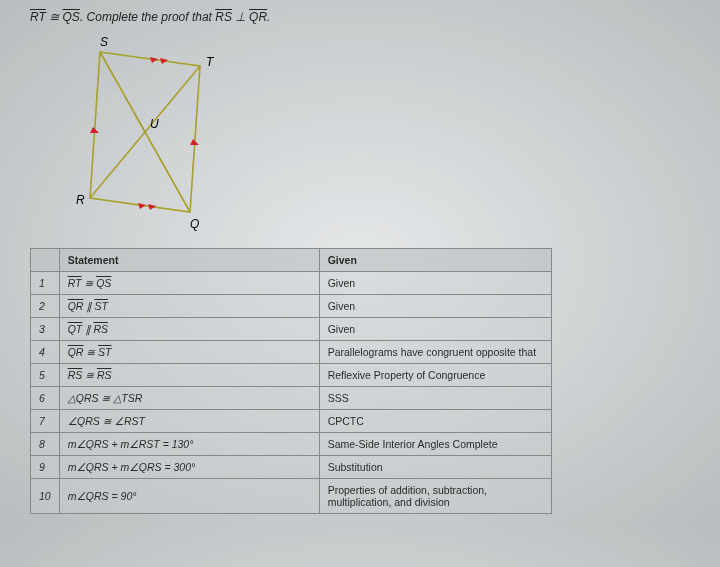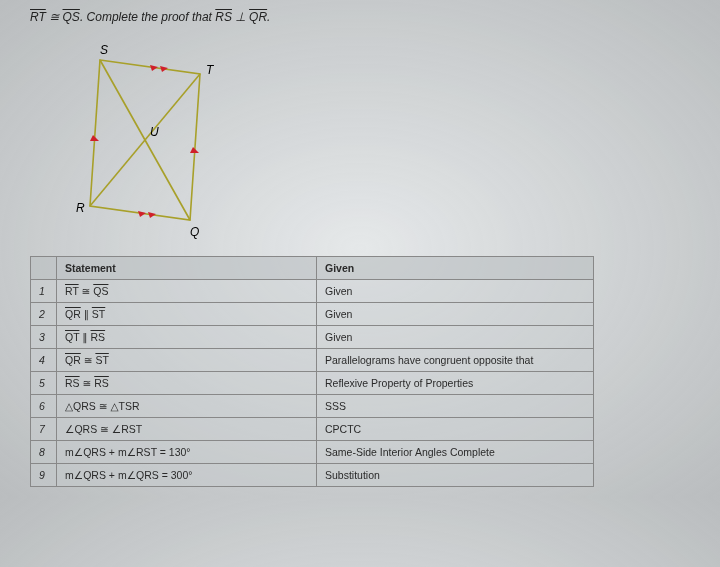--- a/index.html
+++ b/index.html
@@ -7,38 +7,38 @@
     margin: 0;
     padding: 10px 30px;
     width: 720px;
     font-family: Verdana, Arial, sans-serif;
     font-size: 11px;
     color: #333;
     background: #dadee0;
     background-image: radial-gradient(ellipse at center, rgba(255,255,255,0.3), rgba(0,0,0,0.15));
   }
   .over { text-decoration: overline; }
-  .prompt { font-style: italic; font-size: 12px; margin-bottom: 16px; color:#222;}
+  .prompt { font-style: italic; font-size: 12px; margin-bottom: 8px; color:#222;}
   .figure { margin: 6px 0 14px 40px; }
   table.proof {
     border-collapse: collapse;
-    width: 564px;
+    width: 522px;
     background: rgba(200,205,208,0.4);
   }
   table.proof th, table.proof td {
     border: 1px solid #888;
     padding: 5px 8px;
     text-align: left;
     font-size: 10.5px;
     color:#2a2a2a;
     vertical-align: middle;
   }
   table.proof th { font-weight: bold; background: rgba(180,185,188,0.4); }
   td.num { width: 26px; text-align: center; font-style: italic; }
-  td.stmt { width: 260px; }
+  td.stmt { width: 260px; font-style: italic; }
   td.reason { }
   .reason-input {
     display:flex; align-items:center; justify-content:space-between;
     width:100%; height:18px;
     background:#e8eaea; border:1px solid #999;
     padding:0 4px;
   }
   .caret { font-size:9px; color:#555; }
 </style>
 </head>
@@ -99,21 +99,21 @@
     <td class="reason">Given</td>
   </tr>
   <tr>
     <td class="num">4</td>
     <td class="stmt"><span class="over">QR</span><span> ≅ </span><span class="over">ST</span></td>
     <td class="reason">Parallelograms have congruent opposite that</td>
   </tr>
   <tr>
     <td class="num">5</td>
     <td class="stmt"><span class="over">RS</span><span> ≅ </span><span class="over">RS</span></td>
-    <td class="reason">Reflexive Property of Properties</td>
+    <td class="reason">Reflexive Property of Congruence</td>
   </tr>
   <tr>
     <td class="num">6</td>
     <td class="stmt">△QRS ≅ △TSR</td>
     <td class="reason">SSS</td>
   </tr>
   <tr>
     <td class="num">7</td>
     <td class="stmt">∠QRS ≅ ∠RST</td>
     <td class="reason">CPCTC</td>
@@ -121,14 +121,19 @@
   <tr>
     <td class="num">8</td>
     <td class="stmt">m∠QRS + m∠RST = 130°</td>
     <td class="reason">Same-Side Interior Angles Complete</td>
   </tr>
   <tr>
     <td class="num">9</td>
     <td class="stmt">m∠QRS + m∠QRS = 300°</td>
     <td class="reason">Substitution</td>
   </tr>
+  <tr>
+    <td class="num">10</td>
+    <td class="stmt">m∠QRS = 90°</td>
+    <td class="reason">Properties of addition, subtraction, multiplication, and division</td>
+  </tr>
 </tbody>
   </table>
 
 </body></html>

